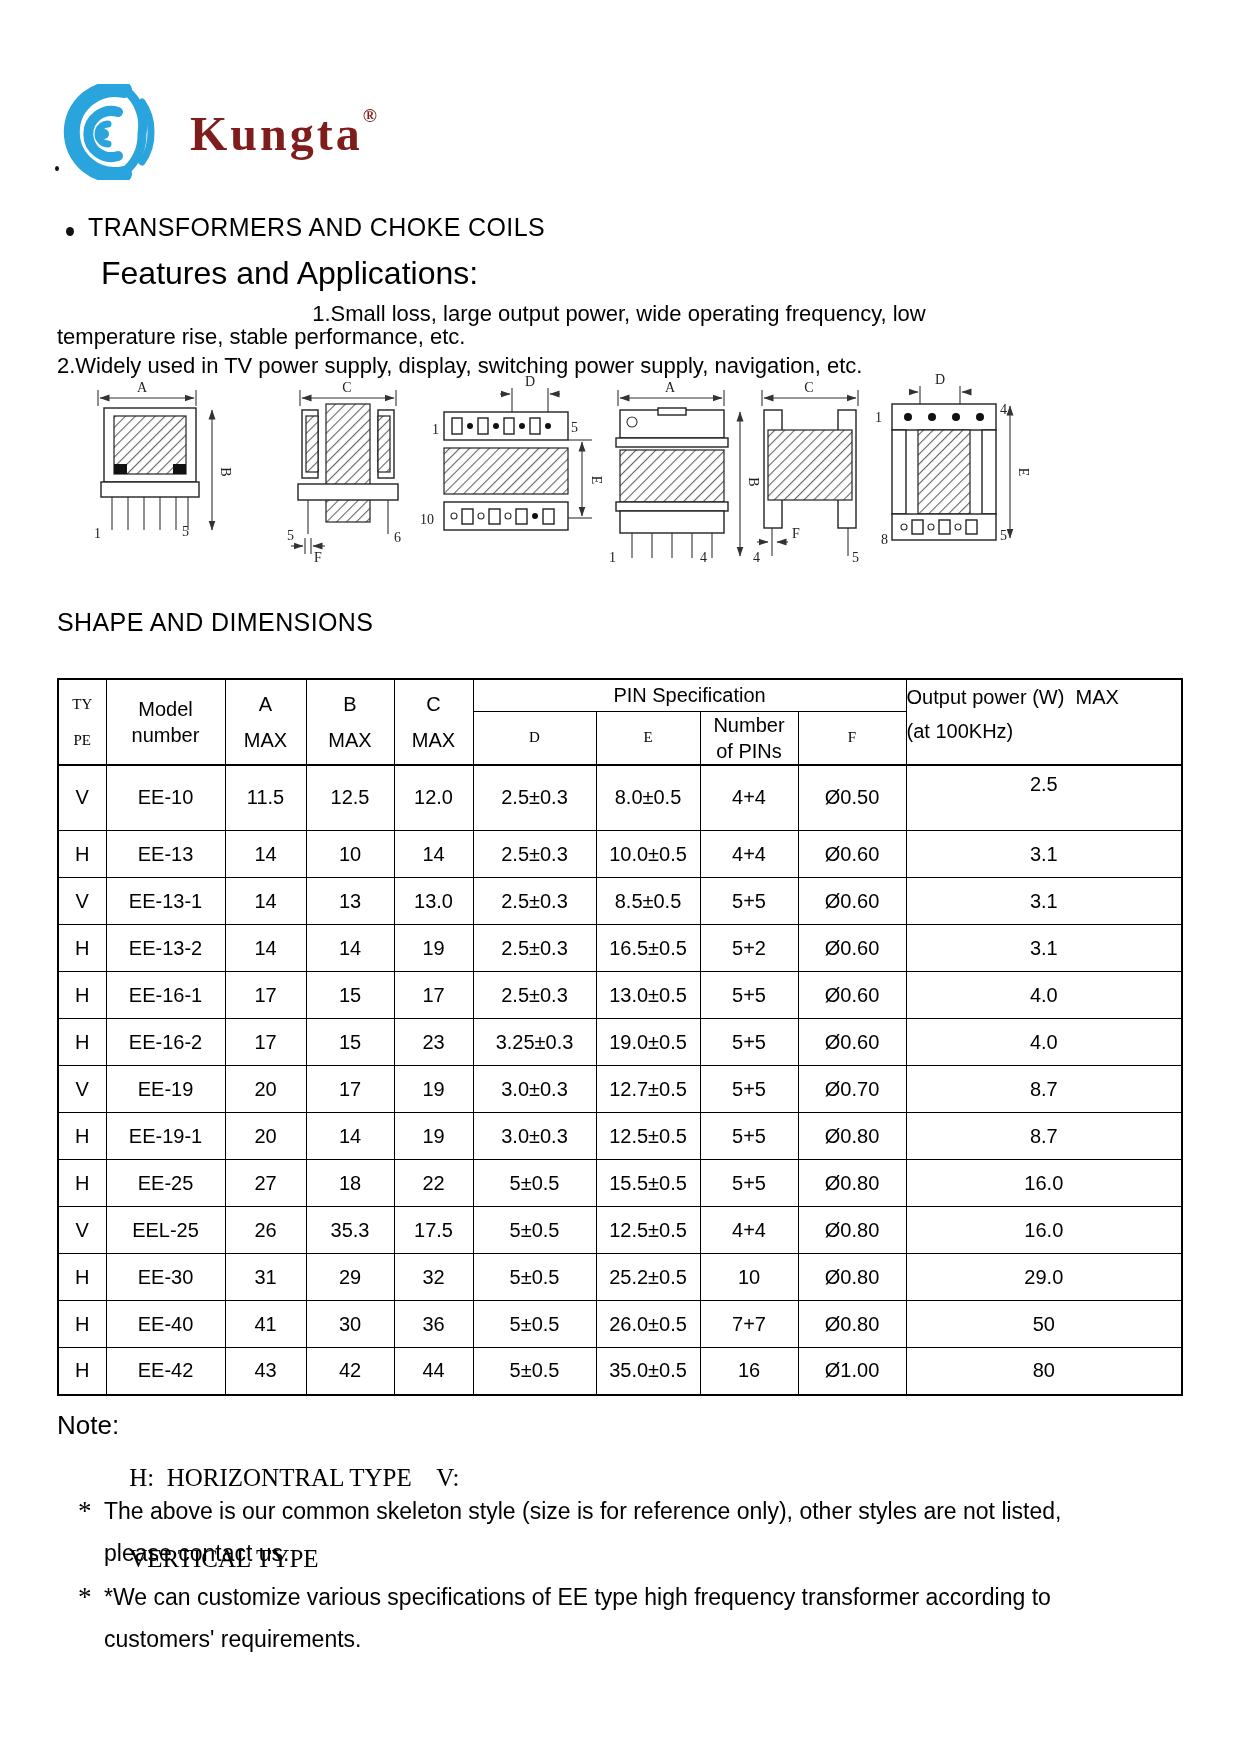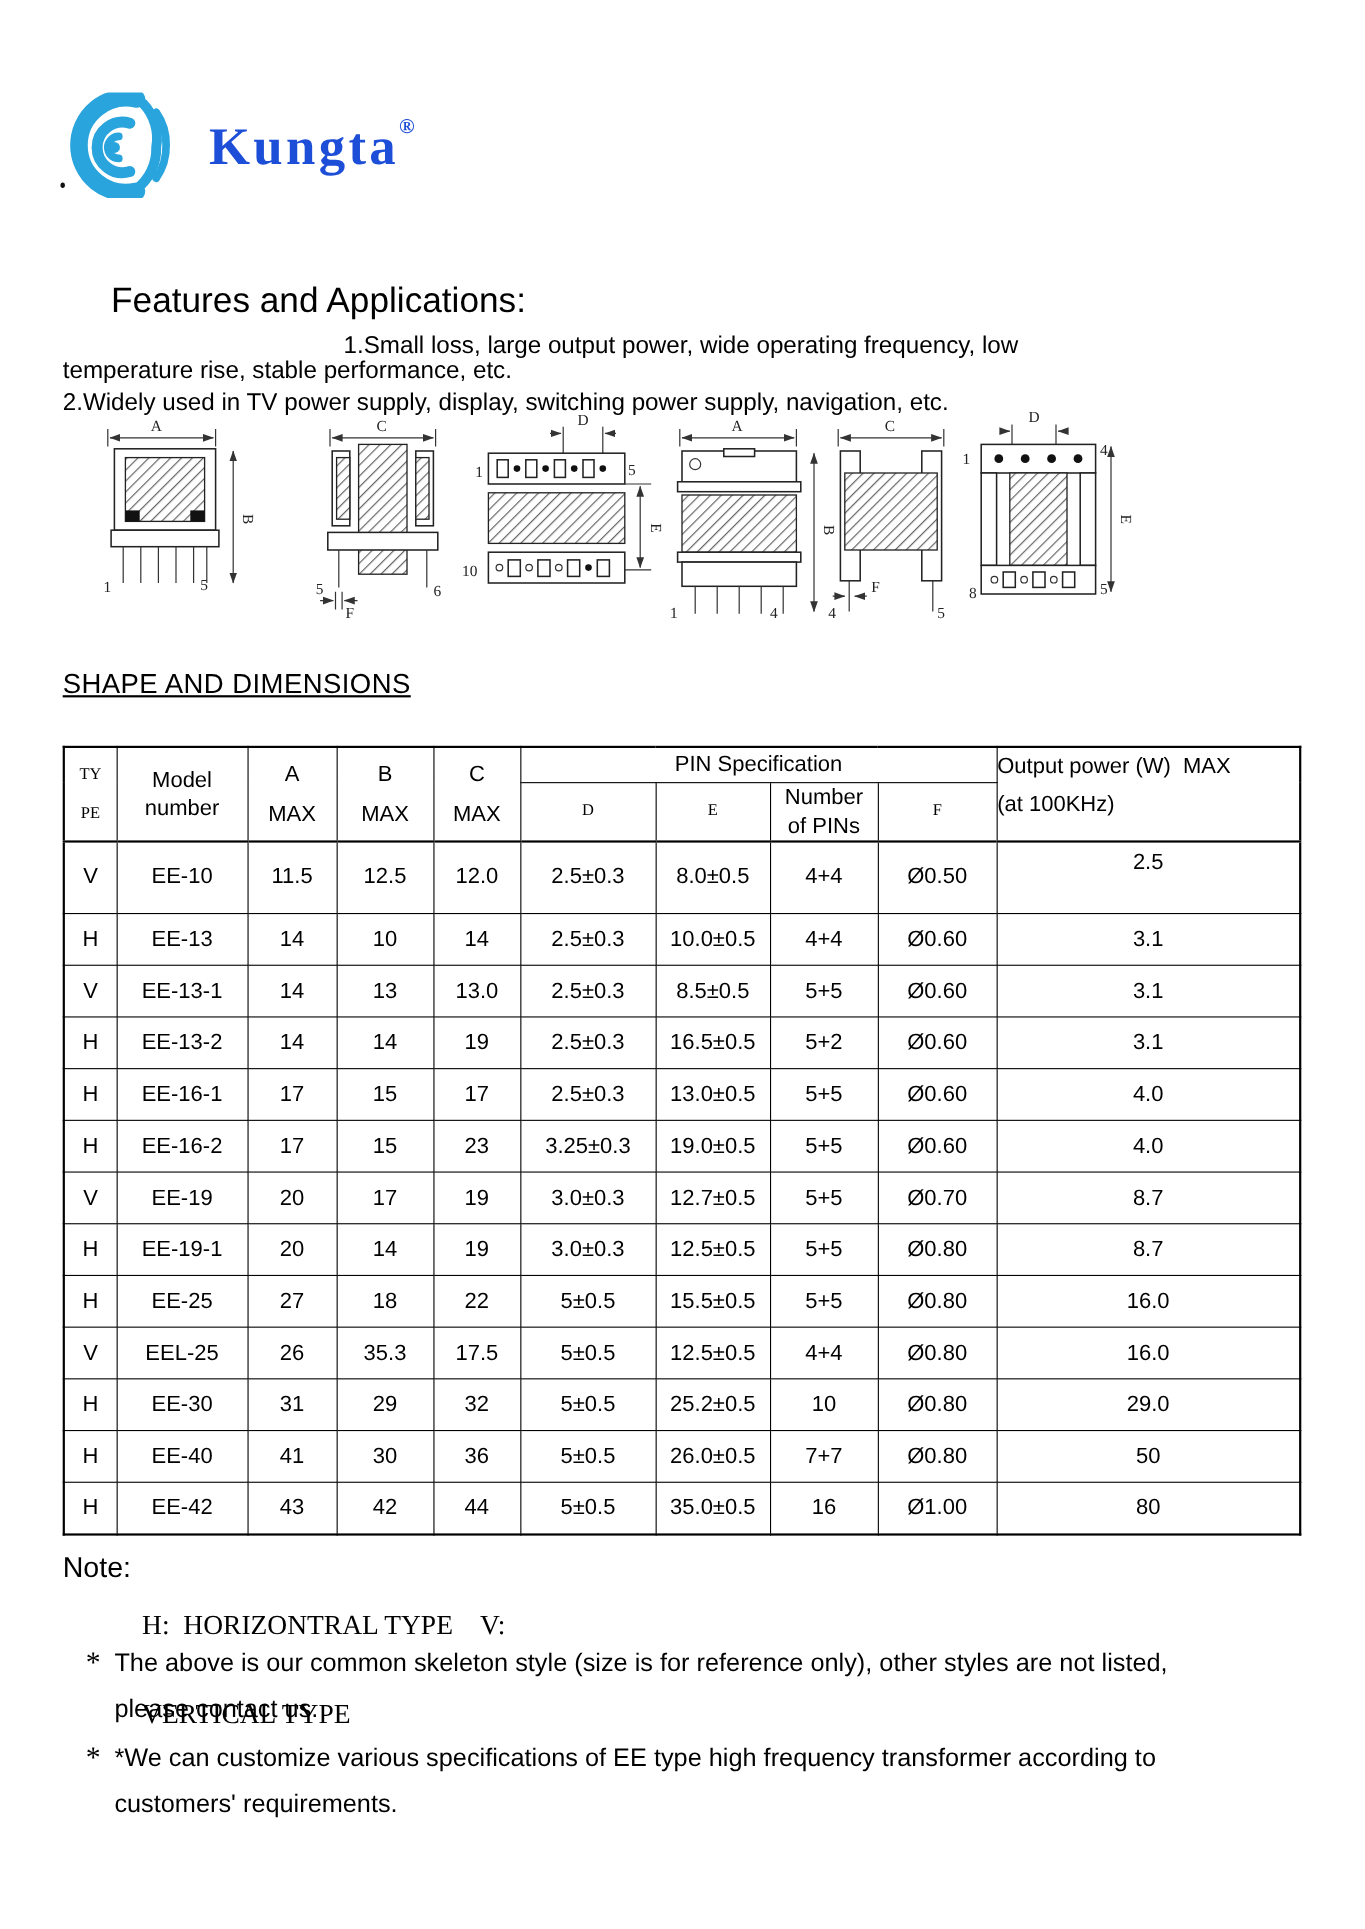--- a/index.html
+++ b/index.html
@@ -1,34 +1,34 @@
 <!DOCTYPE html>
 <html><head>
 <meta charset="utf-8">
 <style>
   html,body{margin:0;padding:0;background:#888;}
   .page{position:relative;width:1241px;height:1754px;background:#ffffff;
         font-family:"Liberation Sans",sans-serif;color:#000;overflow:hidden;}
 
   
   .logo{position:absolute;left:62px;top:84px;display:flex;align-items:center;gap:24px;}
-  .brand-text{font-family:"Liberation Serif",serif;font-weight:bold;color:#1d4ed8;
+  .brand-text{font-family:"Liberation Serif",serif;font-weight:bold;color:#7f1d1d;
               font-size:48px;letter-spacing:3px;line-height:1;}
   .brand-text sup{font-size:19px;vertical-align:28px;letter-spacing:0;}
   .stray-dot{position:absolute;left:55px;top:166px;width:4px;height:5px;background:#111;border-radius:50%;}
 
   
   .title-row{position:absolute;left:66px;top:213px;display:flex;align-items:center;gap:14px;
              font-size:25px;letter-spacing:0.4px;}
   .bullet{width:8px;height:9px;background:#111;border-radius:50%;margin-top:8px;flex:0 0 auto;}
   .features{position:absolute;left:101px;top:255px;font-size:32px;}
   .para{position:absolute;left:57px;top:302px;width:1080px;font-size:22px;line-height:23px;}
   .para .indent{padding-left:44px;text-align:center;}
   .para .gap-top{margin-top:6px;}
-  .section-heading{position:absolute;left:57px;top:608px;font-size:25px;letter-spacing:0.4px;text-decoration:underline;}
+  .section-heading{position:absolute;left:57px;top:608px;font-size:25px;letter-spacing:0.4px;}
 
   
   .diagrams{position:absolute;left:60px;top:372px;}
   .diagrams text{font-family:"Liberation Serif",serif;font-size:14px;fill:#222;}
   .ln{stroke:#333;stroke-width:1.1;fill:none;}
   .ol{stroke:#222;stroke-width:1.4;fill:#fff;}
   .hx{stroke:#222;stroke-width:1.2;fill:url(#hatch);}
   .blk{fill:#111;stroke:none;}
 
   
@@ -69,20 +69,24 @@
       <path d="M56 28 A23 23 0 1 0 56 72" fill="none" stroke="#2AA4DC" stroke-width="10" stroke-linecap="round"></path>
       <path d="M46 40 A10 10 0 1 0 46 60" fill="none" stroke="#2AA4DC" stroke-width="7" stroke-linecap="round"></path>
       <circle cx="42" cy="50" r="5" fill="#2AA4DC"></circle>
       <path d="M68 10 A46 46 0 0 1 80 50 A46 46 0 0 1 62 88" fill="none" stroke="#2AA4DC" stroke-width="9" stroke-linecap="round"></path>
       <path d="M80 18 A50 50 0 0 1 89 48 A50 50 0 0 1 80 78" fill="none" stroke="#2AA4DC" stroke-width="7" stroke-linecap="round"></path>
     </svg>
     <div class="brand-text"><span>Kungta</span><sup>®</sup></div>
   </div>
   <div class="stray-dot"></div>
 
+  <div class="title-row">
+    <span class="bullet"></span>
+    <span>TRANSFORMERS AND CHOKE COILS</span>
+  </div>
 
   <div class="features">Features and Applications:</div>
 
   <div class="para">
     <div class="indent">1.Small loss, large output power, wide operating frequency, low</div>
     <div>temperature rise, stable performance, etc.</div>
     <div class="gap-top">2.Widely used in TV power supply, display, switching power supply, navigation, etc.</div>
   </div>
 
   <svg class="diagrams" width="1120" height="192" viewBox="0 0 1120 192">

